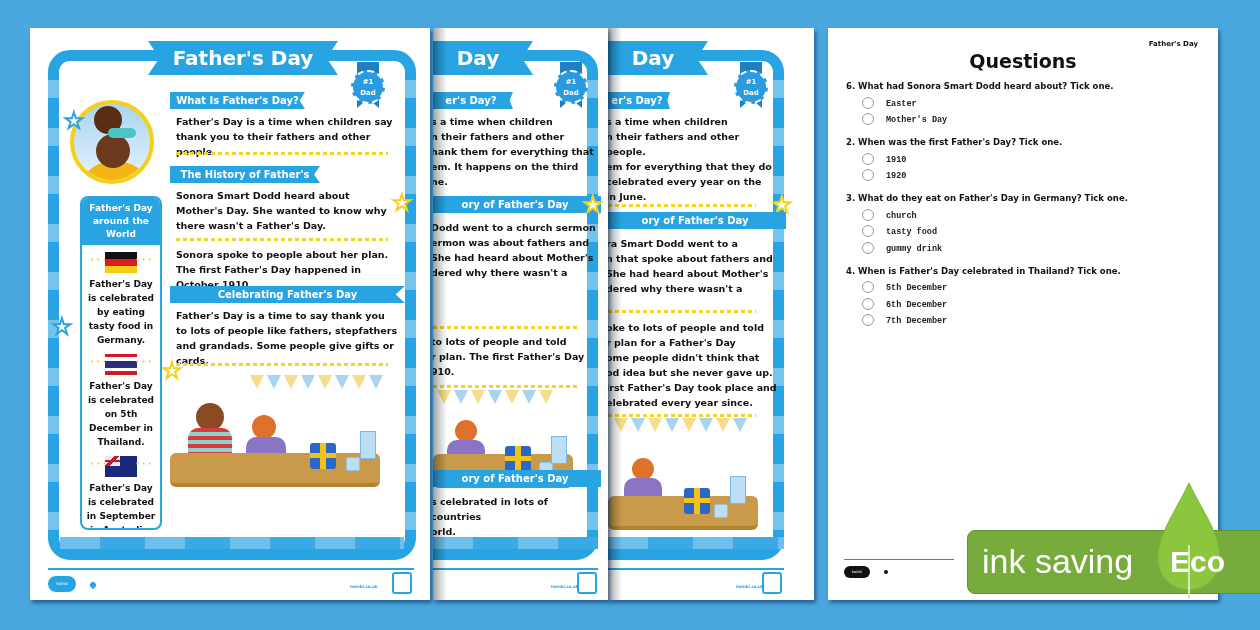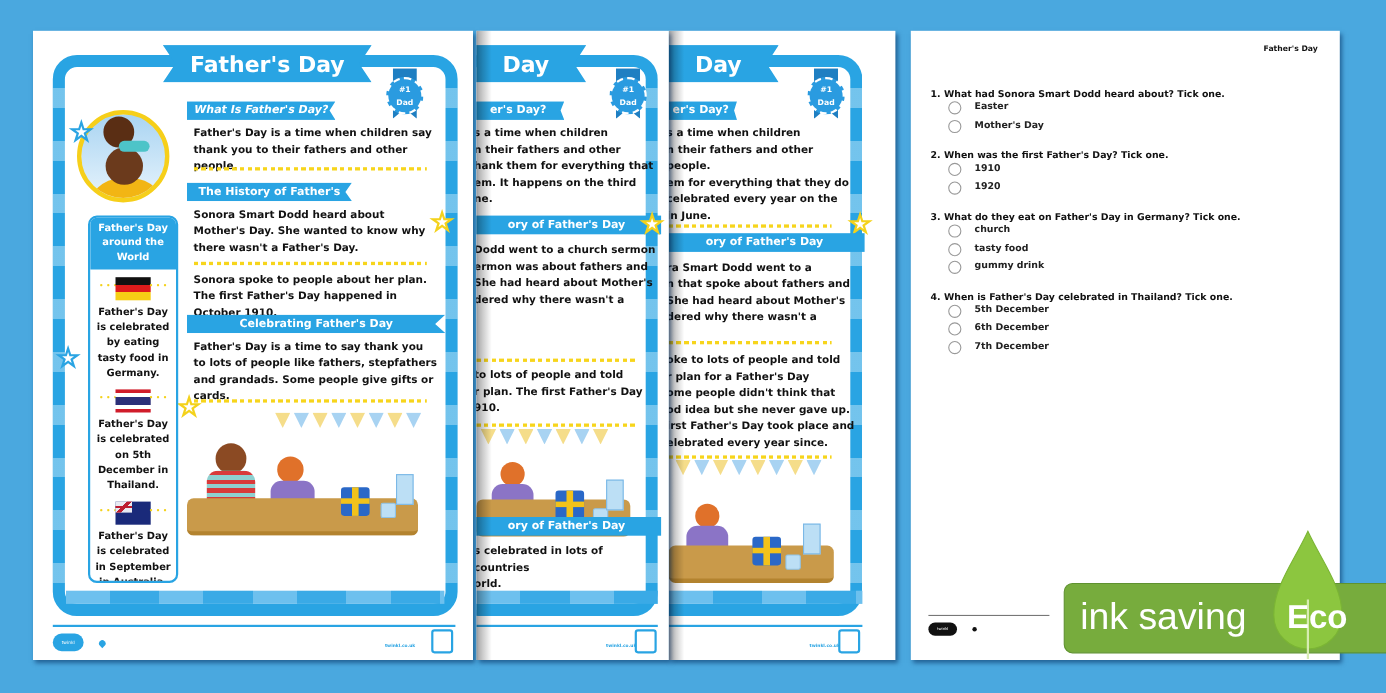--- a/index.html
+++ b/index.html
@@ -70,21 +70,21 @@
   .footer-drop { position: absolute; width: 6px; height: 6px; border-radius: 50% 50% 50% 0; transform: rotate(-45deg); background: #29a4e3; }
   .footer-url { position: absolute; font-size: 4px; color: #29a4e3; font-weight: bold; }
   .footer-badge { position: absolute; width: 20px; height: 22px; border: 2px solid #29a4e3; border-radius: 3px; }
 
   
   .q-header { position: absolute; right: 20px; top: 12px; font-size: 7px; font-weight: bold; color: #111; }
   .q-title { position: absolute; left: 0; width: 100%; top: 22px; text-align: center; font-size: 19px; font-weight: bold; color: #111; }
   .q-list { position: absolute; left: 18px; top: 52px; width: 360px; }
   .q-item { margin-bottom: 11px; }
   .q-text { font-size: 8.5px; font-weight: bold; color: #111; line-height: 12px; }
-  .q-opt { display: flex; align-items: flex-start; height: 16.5px; padding-left: 16px; }
+  .q-opt { display: flex; align-items: flex-end; height: 16.5px; padding-left: 16px; font-family: Liberation Mono, monospace; }
   .q-radio { width: 12px; height: 12px; border: 1px solid #999; border-radius: 50%; margin-right: 12px; background: #fff; }
   .q-opt-label { font-size: 8.5px; font-weight: bold; color: #222; }
   .q-foot-line { position: absolute; left: 16px; bottom: 40px; width: 110px; height: 1px; background: #777; }
   .q-foot-logo { position: absolute; left: 16px; bottom: 22px; width: 26px; height: 12px; border-radius: 8px; background: #111; color: #fff; font-size: 3.5px; text-align: center; line-height: 12px; }
   .q-foot-dot { position: absolute; left: 56px; bottom: 26px; width: 4px; height: 4px; border-radius: 50%; background: #111; }
 
   
   .eco { position: absolute; left: 967px; top: 530px; width: 300px; height: 64px; background: #77ac3d; border-radius: 8px 0 0 8px; border: 1px solid #5f9230; z-index: 20; }
   .eco-label { position: absolute; left: 14px; top: 8px; font-family: "Liberation Sans", sans-serif; font-size: 34px; color: #fff; line-height: 44px; }
   .eco-leaf { position: absolute; left: 1154px; top: 481px; width: 70px; height: 120px; z-index: 21; }
@@ -110,21 +110,21 @@
   </div>
 
   <div class="portrait" style="left:40px; top:72px;">
     <div class="dad-body"></div>
     <div class="dad-head"></div>
     <div class="girl-head"></div>
     <div class="girl-scarf"></div>
   </div>
   <div class="star blue" style="left:34px; top:82px;">★</div>
 
-  <div class="banner sub-banner" style="left:140px; top:64px; width:135px;font-style:italic;">
+  <div class="banner sub-banner" style="left:140px; top:64px; width:135px;">
     <span>What Is Father's Day?</span>
   </div>
   <div class="body-text" style="left:146px; top:86px; width:220px;">Father's Day is a time when children say thank you to their fathers and other people.</div>
   <div class="dots" style="left:146px; top:124px; width:212px;"></div>
 
   <div class="banner sub-banner" style="left:140px; top:138px; width:150px;">
     <span>The History of Father's Day</span>
   </div>
   <div class="star yellow" style="left:362px; top:164px;">★</div>
   <div class="body-text" style="left:146px; top:160px; width:222px;">Sonora Smart Dodd heard about Mother's Day. She wanted to know why there wasn't a Father's Day.</div>
@@ -306,23 +306,24 @@
     <div class="cup" style="left:106px; top:86px;"></div>
     <div class="card" style="left:122px; top:58px;"></div>
   </div>
   <div class="footer-line" style="left:0; top:540px; width:176px;"></div>
   <div class="footer-url" style="left:128px; top:556px;">twinkl.co.uk</div>
   <div class="footer-badge" style="left:154px; top:544px;"></div>
 </div>
 
 <div class="sheet" id="sheet4">
   <div class="q-header">Father's Day</div>
+  <div class="q-title">Questions</div>
   <div class="q-list">
     <div class="q-item">
-      <div class="q-text">1.  What had Sonora Smart Dodd heard about? Tick one.</div>
+      <div class="q-text">6.  What had Sonora Smart Dodd heard about? Tick one.</div>
       <div class="q-opt">
           <span class="q-radio"></span>
           <span class="q-opt-label">Easter</span>
         </div>
       <div class="q-opt">
           <span class="q-radio"></span>
           <span class="q-opt-label">Mother's Day</span>
         </div>
     </div>
     <div class="q-item">

